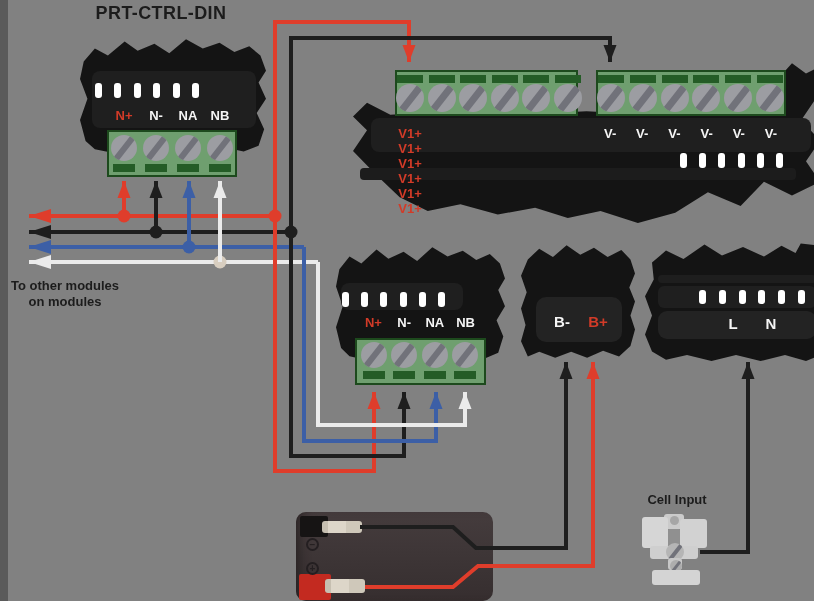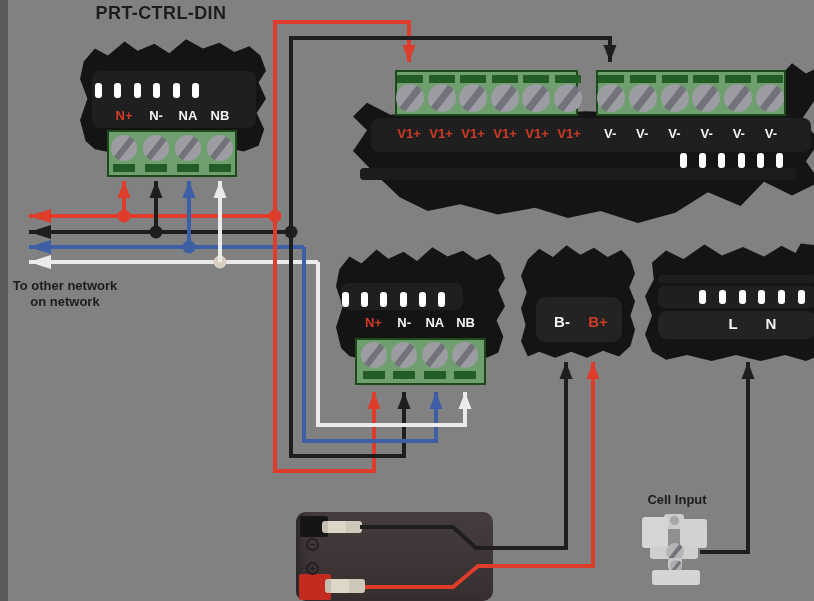--- a/index.html
+++ b/index.html
@@ -108,21 +108,21 @@
       <div class="dash w26"></div>
   </div>
   <div class="screw-row" style="left:589px;top:84px;width:187px;">
     <div class="screw s28"></div>
       <div class="screw s28"></div>
       <div class="screw s28"></div>
       <div class="screw s28"></div>
       <div class="screw s28"></div>
       <div class="screw s28"></div>
   </div>
-  <div class="label-row" style="left:385px;top:126px;width:192px;">
+  <div class="label-row" style="left:385px;top:126px;width:192px;flex-direction:column;">
     <span class="tlabel red" style="width:34px;">V1+</span>
     <span class="tlabel red" style="width:34px;">V1+</span>
     <span class="tlabel red" style="width:34px;">V1+</span>
     <span class="tlabel red" style="width:34px;">V1+</span>
     <span class="tlabel red" style="width:34px;">V1+</span>
     <span class="tlabel red" style="width:34px;">V1+</span>
   </div>
   <div class="label-row" style="left:586px;top:126px;width:193px;">
     <span class="tlabel" style="width:34px;">V-</span>
     <span class="tlabel" style="width:34px;">V-</span>
@@ -207,22 +207,22 @@
   <div class="clamp-part" style="left:634px;top:517px;width:26px;height:31px;background:#d6d6d6;"></div>
   <div class="clamp-part" style="left:672px;top:519px;width:27px;height:29px;background:#d2d2d2;"></div>
   <div class="clamp-part" style="left:660px;top:529px;width:12px;height:19px;background:#909090;border-radius:1px;"></div>
   <div class="clamp-part" style="left:642px;top:546px;width:48px;height:13px;background:#cfcfcf;"></div>
   <div class="screw abs" style="left:658px;top:543px;width:18px;height:18px;background:#b5b5b5;"></div>
   <div class="clamp-part" style="left:660px;top:558px;width:14px;height:12px;background:#c7c7c7;"></div>
   <div class="screw abs" style="left:662px;top:560px;width:12px;height:12px;background:#adadad;"></div>
   <div class="clamp-part" style="left:644px;top:570px;width:48px;height:15px;background:#d4d4d4;"></div>
 
   <div class="caption" style="left:0px;top:278px;width:114px;">
-    <div>To other network</div>
-    <div>on network</div>
+    <div>To other modules</div>
+    <div>on modules</div>
   </div>
   <div class="caption" style="left:619px;top:492px;width:100px;">Cell Input</div>
 
   <svg id="wires" width="814" height="601" viewBox="0 0 814 601">
       <g>
         <polyline points="21,216 267,216" fill="none" stroke="#df3d2b" stroke-width="4"></polyline>
         <polygon points="21,216 43,209 43,223" fill="#df3d2b"></polygon>
         <circle cx="116" cy="216" r="6.5" fill="#df3d2b"></circle>
         <circle cx="267" cy="216" r="6.5" fill="#df3d2b"></circle>
       </g>

